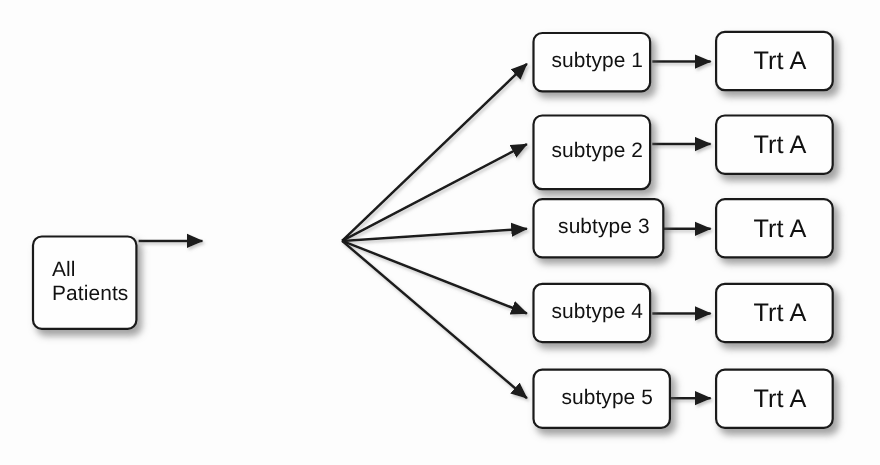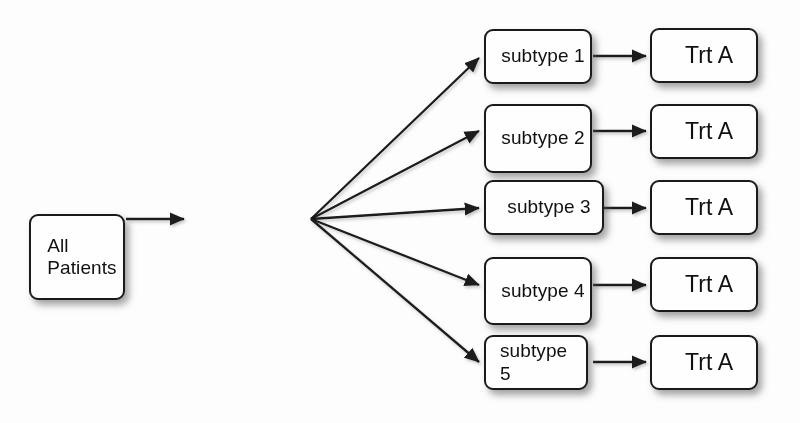--- a/index.html
+++ b/index.html
@@ -96,24 +96,24 @@
 
   <div class="node node-subtype" style="left: 484px; top: 29px; width: 108px; height: 55px;">
     <span class="node-label">subtype 1</span>
   </div>
   <div class="node node-subtype" style="left: 484px; top: 104px; width: 108px; height: 69px;">
     <span class="node-label">subtype 2</span>
   </div>
   <div class="node node-subtype" style="left: 484px; top: 180px; width: 120px; height: 55px;">
     <span class="node-label">subtype 3</span>
   </div>
-  <div class="node node-subtype" style="left: 484px; top: 257px; width: 108px; height: 68px;">
+  <div class="node node-subtype" style="left: 484px; top: 257px; width: 108px; height: 55px;">
     <span class="node-label">subtype 4</span>
   </div>
-  <div class="node node-subtype" style="left: 484px; top: 335px; width: 104px; height: 55px;">
+  <div class="node node-subtype" style="left: 484px; top: 335px; width: 126px; height: 55px;">
     <span class="node-label">subtype 5</span>
   </div>
 
   <div class="node node-trt" style="left: 650px; top: 28px; width: 108px; height: 55px;">
     <span class="node-label">Trt A</span>
   </div>
   <div class="node node-trt" style="left: 650px; top: 104px; width: 108px; height: 55px;">
     <span class="node-label">Trt A</span>
   </div>
   <div class="node node-trt" style="left: 650px; top: 180px; width: 108px; height: 55px;">

